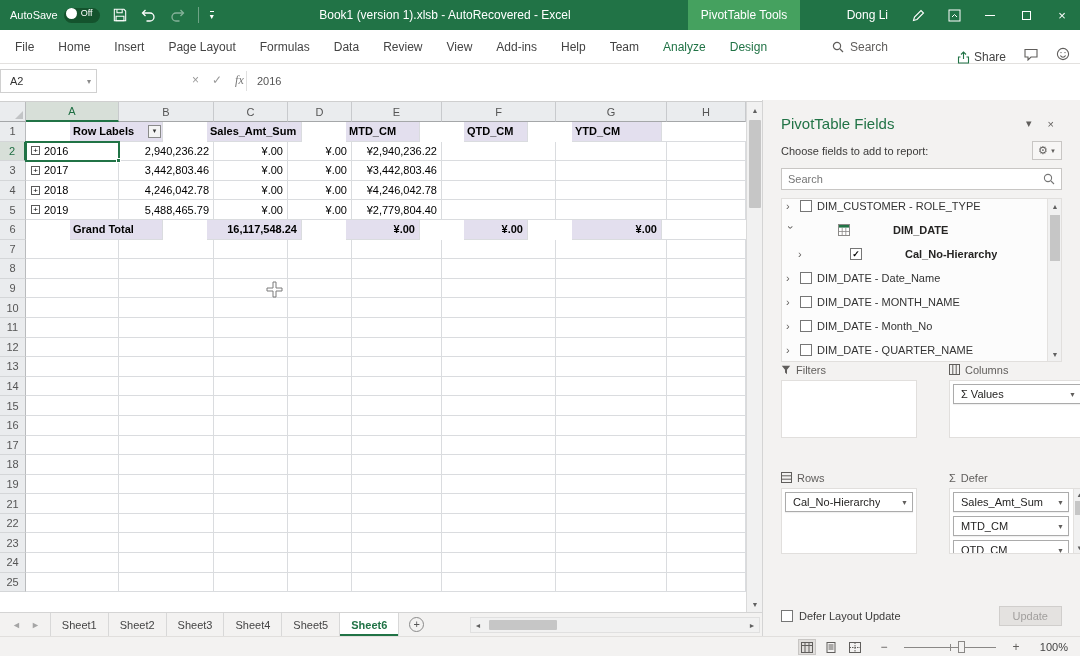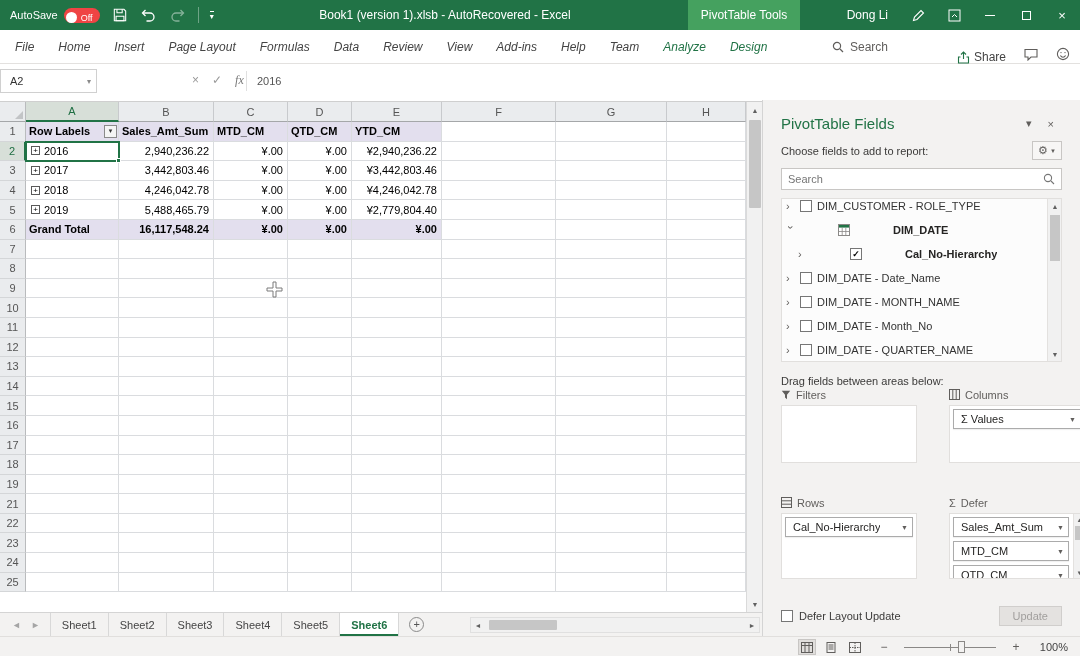--- a/index.html
+++ b/index.html
@@ -4,39 +4,39 @@
 <style>
   * { margin:0; padding:0; box-sizing:border-box; }
   html,body { background:#fff; }
   body { font-family:"Liberation Sans", sans-serif; }
   #app { position:relative; width:1080px; height:656px; overflow:hidden; background:#fff; font-size:12px; color:#333; }
 
   
   .titlebar { position:absolute; top:0; left:0; width:1080px; height:30px; background:#217346; color:#fff; display:flex; align-items:center; }
   .qat { display:flex; align-items:center; gap:11px; padding-left:10px; z-index:3; }
   .autosave { display:flex; align-items:center; gap:6px; font-size:11px; }
-  .toggle { width:36px; height:15px; border-radius:8px; background:#ef4444; display:flex; align-items:flex-end; padding:0 4px 0 2px; }
+  .toggle { width:36px; height:15px; border-radius:8px; background:#14532d; display:flex; align-items:flex-start; padding:0 4px 0 2px; }
   .knob { width:11px; height:11px; border-radius:50%; background:#fff; }
   .toggle .state { font-size:9px; color:#fff; margin-left:4px; }
   .qicon { display:flex; align-items:center; justify-content:center; width:18px; height:20px; }
   .dim { opacity:.45; }
   .qsep { width:1px; height:16px; background:rgba(255,255,255,.35); }
   .qatcaret { font-size:8px; border-top:1px solid #fff; padding-top:1px; line-height:7px; }
   .wtitle { position:absolute; left:230px; width:430px; top:0; height:30px; display:flex; align-items:center; justify-content:center; font-size:12px; color:#fff; z-index:1; }
   .ctxtools { position:absolute; left:688px; width:112px; top:0; height:30px; background:#45A15F; color:#fff; font-size:12px; display:flex; align-items:center; justify-content:center; z-index:2; }
   .tbright { position:absolute; right:0; top:0; height:30px; display:flex; align-items:center; z-index:3; }
   .username { font-size:12px; color:#fff; padding:0 12px; }
   .tbbtn { width:36px; height:30px; display:flex; align-items:center; justify-content:center; color:#fff; font-size:13px; }
   .maxbox { width:9px; height:9px; border:1px solid #fff; display:inline-block; }
   .minbar { width:10px; border-top:1px solid #fff; display:inline-block; }
 
   
   .ribbonbar { position:absolute; top:30px; left:0; width:1080px; height:34px; background:#fff; border-bottom:1px solid #E3E1DF; }
   #ribbon-tabs { display:flex; height:100%; align-items:stretch; padding-left:3px; }
-  .rtab { padding:0 12px; display:flex; align-items:center; font-size:12px; color:#444; white-space:nowrap;font-style:italic; }
+  .rtab { padding:0 12px; display:flex; align-items:center; font-size:12px; color:#444; white-space:nowrap; }
   .rtab.ctx { color:#217346; }
   .ribsearch { position:absolute; left:832px; top:0; height:34px; display:flex; align-items:center; gap:6px; color:#605E5C; font-size:12px; }
   .ribright { position:absolute; right:10px; top:0; height:34px; display:flex; align-items:flex-end; gap:18px; color:#444; font-size:12px; }
   .ribright .lbl { margin-left:4px; }
 
   
   .formulabar { position:absolute; top:64px; left:0; width:1080px; height:38px; background:#fff; border-bottom:1px solid #CFCFCF; }
   .namebox { position:absolute; left:0; top:5px; width:97px; height:24px; border:1px solid #D0D0D0; display:flex; align-items:center; padding-left:9px; font-size:11px; color:#333; background:#fff; }
   .namebox .nbcaret { margin-left:auto; color:#8a8a8a; font-size:8px; padding-right:5px; }
   .fbicons { position:absolute; left:192px; top:9px; display:flex; gap:13px; color:#9a9a9a; font-size:12px; }
@@ -51,21 +51,21 @@
   .corner:after { content:""; position:absolute; right:2px; bottom:2px; border-style:solid; border-width:0 0 8px 8px; border-color:transparent transparent #C2C4C6 transparent; }
   .chdr { height:20px; background:#EAECEE; border-right:1px solid #C8CACD; border-bottom:1px solid #A5A7A9; font-size:11px; color:#555; display:flex; align-items:center; justify-content:center; }
   .chdr.selhdr { background:#D7DFD8; color:#1E6E42; border-bottom:2px solid #217346; }
   #grid-rows { position:absolute; top:20px; left:0; }
   .grow { display:flex; height:19.6px; }
   .rowhdr { width:26px; background:#EAECEE; border-right:1px solid #B9BBBD; border-bottom:1px solid #D4D6D8; font-size:11px; color:#555; display:flex; align-items:center; justify-content:center; }
   .rowhdr.selhdr2 { background:#D7DFD8; color:#1E6E42; border-right:2px solid #217346; }
   .cell { border-right:1px solid #DADCDF; border-bottom:1px solid #DADCDF; font-size:11px; color:#000; display:flex; align-items:center; padding-left:3px; overflow:hidden; white-space:nowrap; }
   .cell.num { justify-content:flex-end; padding-left:0; padding-right:4px; }
   .cell.pfill { background:#E3DFEE; }
-  .cell.pbold { font-weight:bold; }
+  .cell.pbold { font-weight:bold;margin-left:44px; }
   .rl-label { font-weight:bold; }
   .ddbtn { margin-left:auto; margin-right:1px; width:13px; height:13px; border:1px solid #8A8A8A; background:#F4F4F4; color:#333; font-size:7px; display:flex; align-items:center; justify-content:center; font-weight:normal; }
   .expbox { flex:none; width:9px; height:9px; border:1px solid #595959; background:#fff; color:#000; font-size:8px; line-height:7px; text-align:center; margin:0 4px 0 2px; font-weight:normal; }
   .selcell { position:absolute; left:25px; top:39px; width:95px; height:21px; border:2px solid #217346; pointer-events:none; }
   .fillhandle { position:absolute; right:-3px; bottom:-3px; width:5px; height:5px; background:#217346; border:1px solid #fff; }
   .vscroll { position:absolute; right:0; top:0; width:16px; height:510px; background:#F1F1F1; border-left:1px solid #DADADA; }
   .sbarrow { width:16px; height:16px; display:flex; align-items:center; justify-content:center; font-size:7px; color:#606060; }
   .vthumb { position:absolute; left:2px; top:18px; width:12px; height:88px; background:#C6C6C6; border-radius:1px; }
   .vscroll .dn { position:absolute; bottom:0; }
   .cursor-cross { position:absolute; left:266px; top:281px; z-index:5; }
@@ -687,21 +687,20 @@
             <span class="fcb"></span>
             <span class="flabel">DIM_DATE - QUARTER_NAME</span>
           </div>
         </div>
       <div class="lscroll">
         <div class="sbarrow">▲</div>
         <div class="lthumb"></div>
         <div class="sbarrow dn">▼</div>
       </div>
     </div>
-    <div class="draglabel">Drag fields between areas below:</div>
     <div class="areas">
       <div>
         <div class="arealabel">
           <svg width="10" height="10" viewBox="0 0 10 10">
               <path d="M.8.8h8.4L6 4.8v4.4L4 7.6V4.8z" fill="#605E5C"></path>
             </svg>
           <span>Filters</span>
         </div>
         <div class="areabox short" id="box-filters"></div>
       </div>

